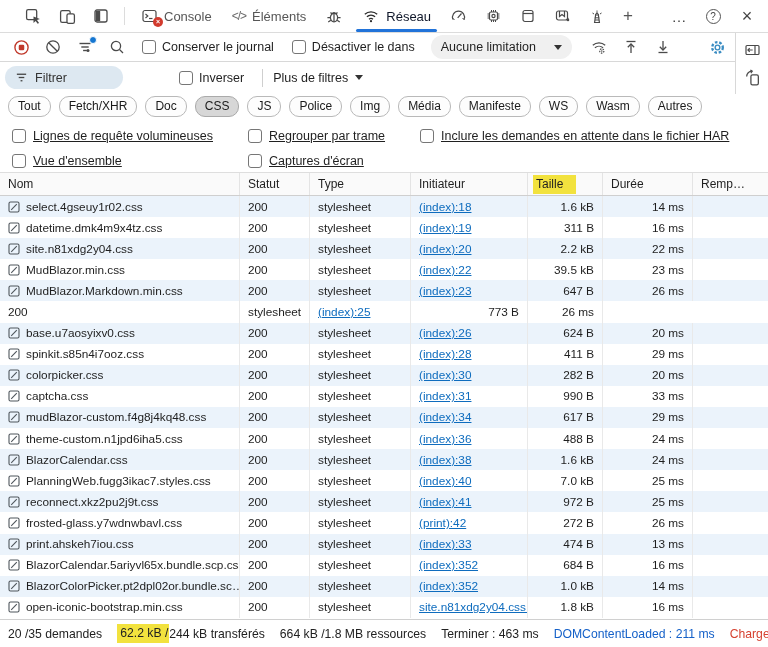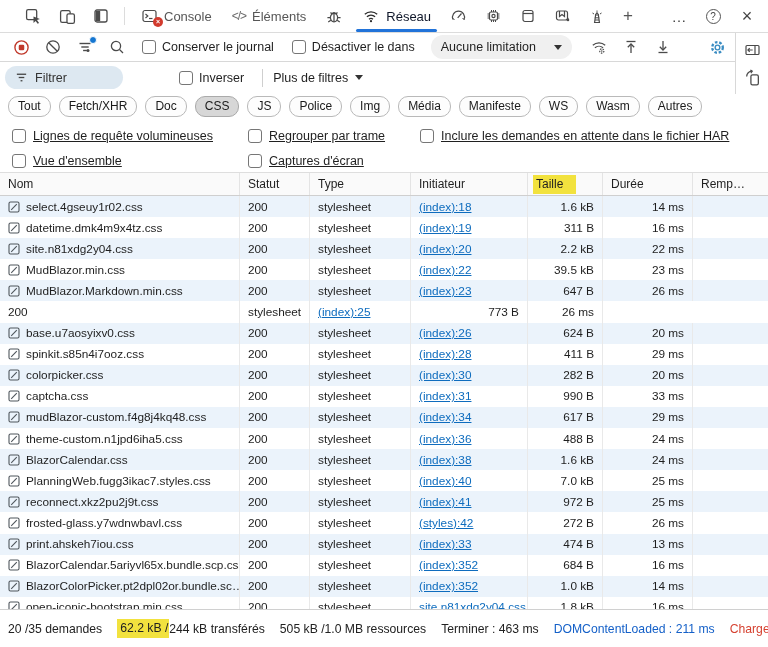--- a/index.html
+++ b/index.html
@@ -69,21 +69,21 @@
   .tbody { flex:1; overflow:hidden; background:#fff; }
   .row { height:21.1px; align-items:center; font-size:11.8px; color:#1e1e1e; cursor:pointer; }
   .row:nth-child(odd) { background:#ebf3fb; }
   .row > div { height:100%; display:flex; align-items:center; padding-left:8px; border-right:1px solid #e9e9e9; overflow:hidden; white-space:nowrap; }
   .row > div:last-child { border-right:none; }
   .cell-name { gap:6px; }
   .cell-right { justify-content:flex-end; padding-right:8px !important; }
   .row a { color:#0e6cbe; text-decoration:underline; }
 
   
-  .statusbar { height:38px; border-top:1px solid #d0d0d0; display:flex; align-items:center; gap:15px;
+  .statusbar { height:28px; border-top:1px solid #d0d0d0; display:flex; align-items:center; gap:15px;
     font-size:12.2px; color:#222; padding-left:8px; white-space:nowrap; overflow:hidden; background:#fff; }
   .sb-group { display:flex; align-items:center; }
   .hl-y2 { background:#f2e23e; padding:2px 1px 3px 3px; }
   .sb-blue { color:#1460c8; }
   .sb-red { color:#d64231; }
 </style>
 </head>
 <body>
 
 <div class="root">
@@ -693,21 +693,21 @@
           <svg width="12" height="12" viewBox="0 0 12 12" fill="none" stroke="#4f565c" stroke-width="1.1">
             <rect x="1" y="1" width="10" height="10" rx="1.5"></rect>
               <path d="M3.2 8.8L8.8 3.2"></path>
           </svg>
           </span>
         <span>frosted-glass.y7wdnwbavl.css</span>
       </div>
       <div>200</div>
       <div>stylesheet</div>
       <div>
-          <a href="#">(styles):42</a>
+          <a href="#">(print):42</a>
         </div>
       <div class="cell-right">272 B</div>
       <div class="cell-right">26 ms</div>
       <div></div>
     </div>
       <div class="row grid-cols">
       <div class="cell-name">
         <span>
           <svg width="12" height="12" viewBox="0 0 12 12" fill="none" stroke="#4f565c" stroke-width="1.1">
             <rect x="1" y="1" width="10" height="10" rx="1.5"></rect>
@@ -783,19 +783,19 @@
       <div></div>
     </div>
     </div>
 
   <div class="statusbar">
     <span>20 /35 demandes</span>
     <span class="sb-group">
       <span class="hl-y2">62.2 kB /</span>
       <span>244 kB transférés</span>
     </span>
-    <span>505 kB /1.0 MB ressources</span>
+    <span>664 kB /1.8 MB ressources</span>
     <span>Terminer : 463 ms</span>
     <span class="sb-blue">DOMContentLoaded : 211 ms</span>
     <span class="sb-red">Chargement : …</span>
   </div>
 
 </div>
 
 </body></html>

